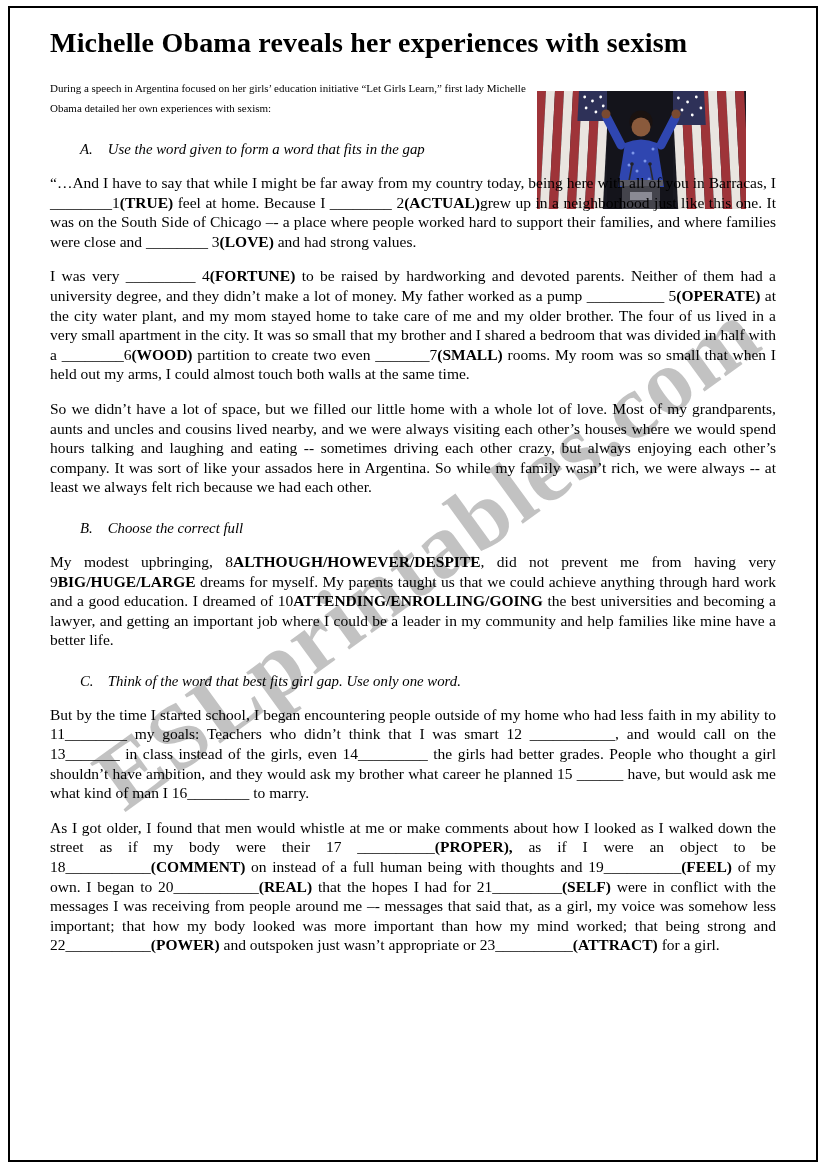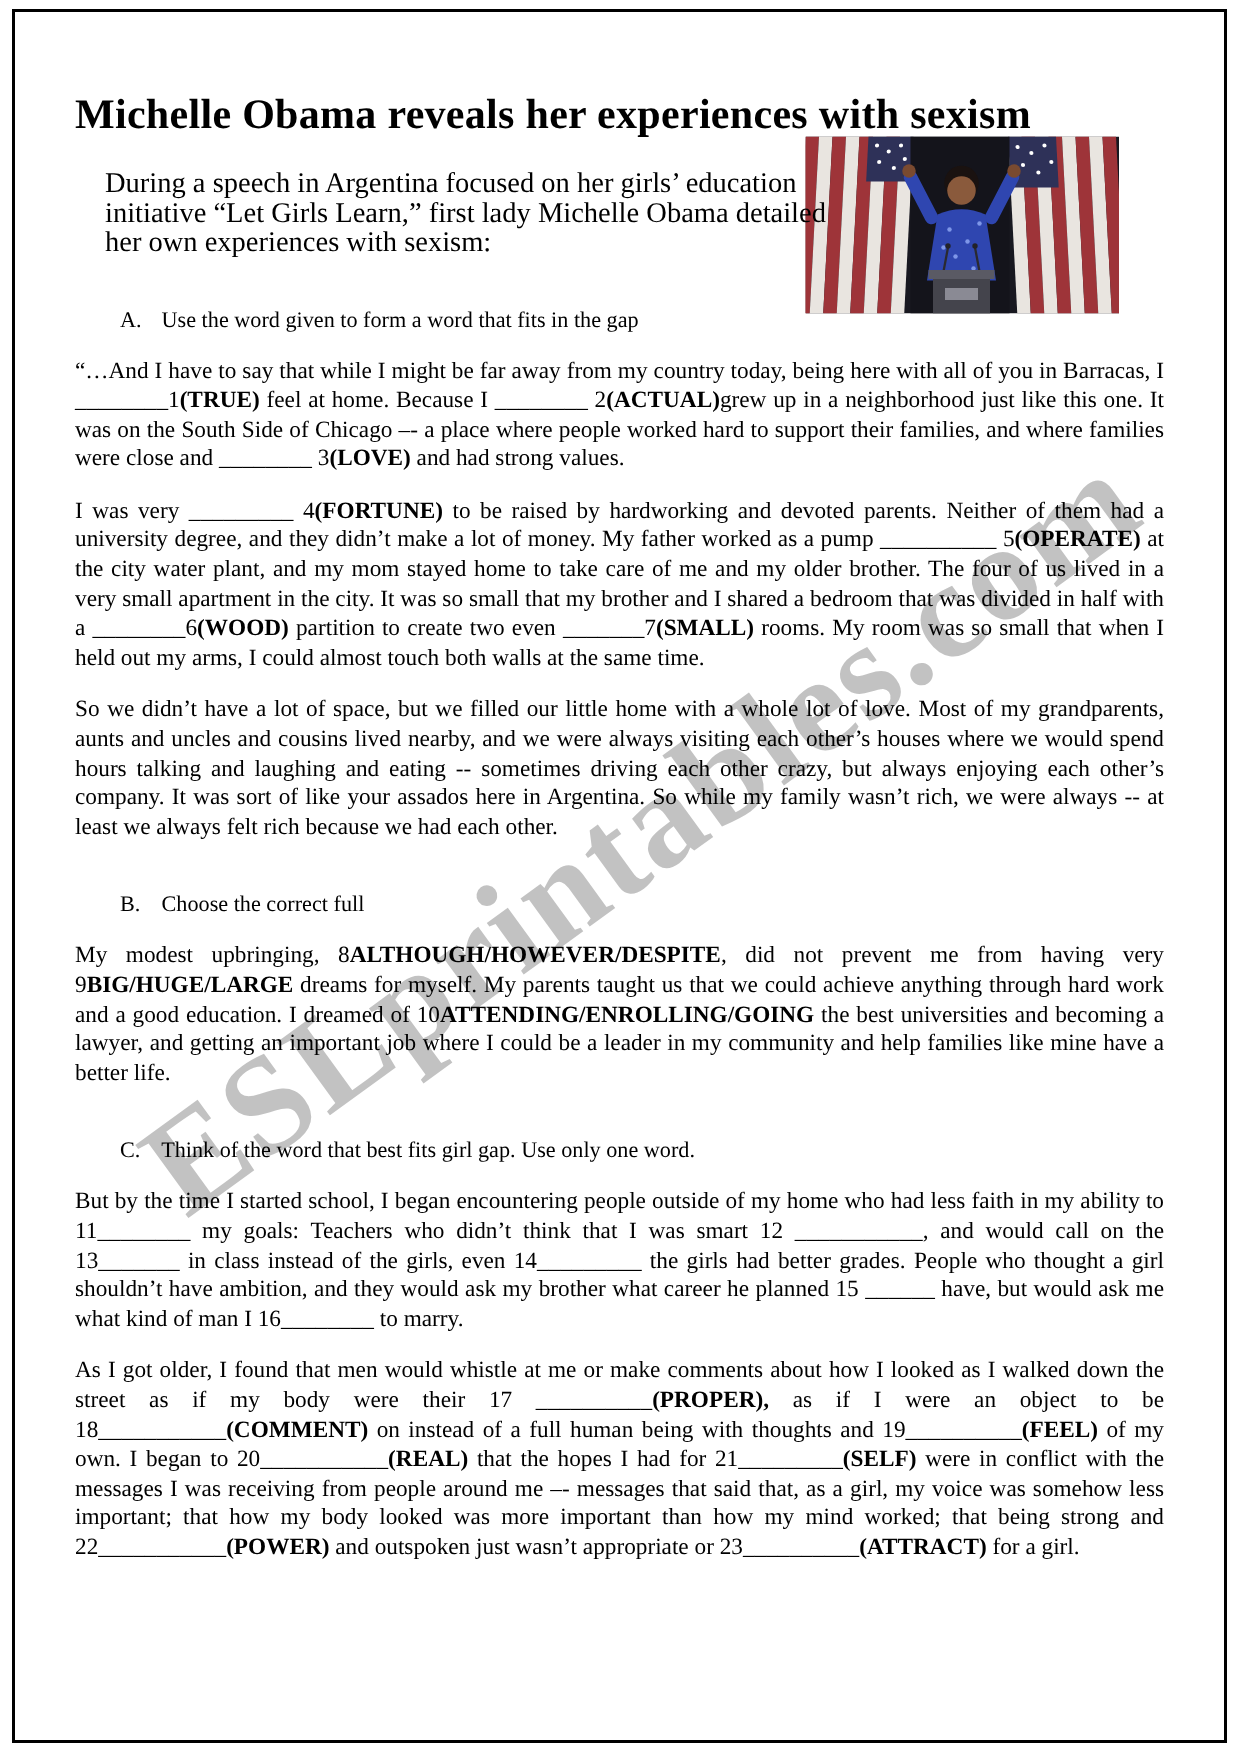--- a/index.html
+++ b/index.html
@@ -39,40 +39,40 @@
     position: absolute;
     top: 91px;
     right: 80px;
     width: 209px;
     height: 118px;
     z-index: 2;
   }
   .content {
     position: relative;
     z-index: 2;
-    padding: 60px 50px 0 50px;
+    padding: 26px 50px 0 50px;
   }
   .title {
     font-size: 28px;
     line-height: 33px;
     font-weight: bold;
     letter-spacing: 0.2px;
   }
   .intro {
     margin-top: 20px;
     width: 492px;
-    font-size: 19px;
+    font-size: 11px;
     line-height: 19.5px;
-    margin-left: 20px;
   }
   .sec-heading {
-    margin-top: 33px;
+    margin-top: 22px;
     padding-left: 30px;
     font-size: 14.8px;
     line-height: 18px;
+    font-style: italic;
   }
   .sec-letter {
     display: inline-block;
     min-width: 24px;
   }
   .para {
     margin-top: 15px;
     font-size: 15.5px;
     line-height: 19.6px;
     text-align: justify;

